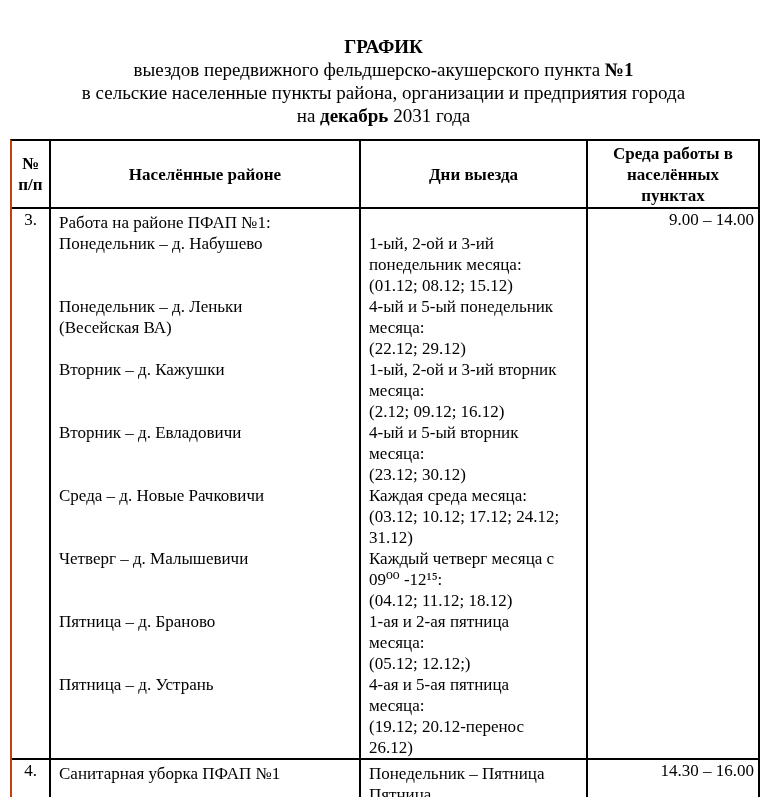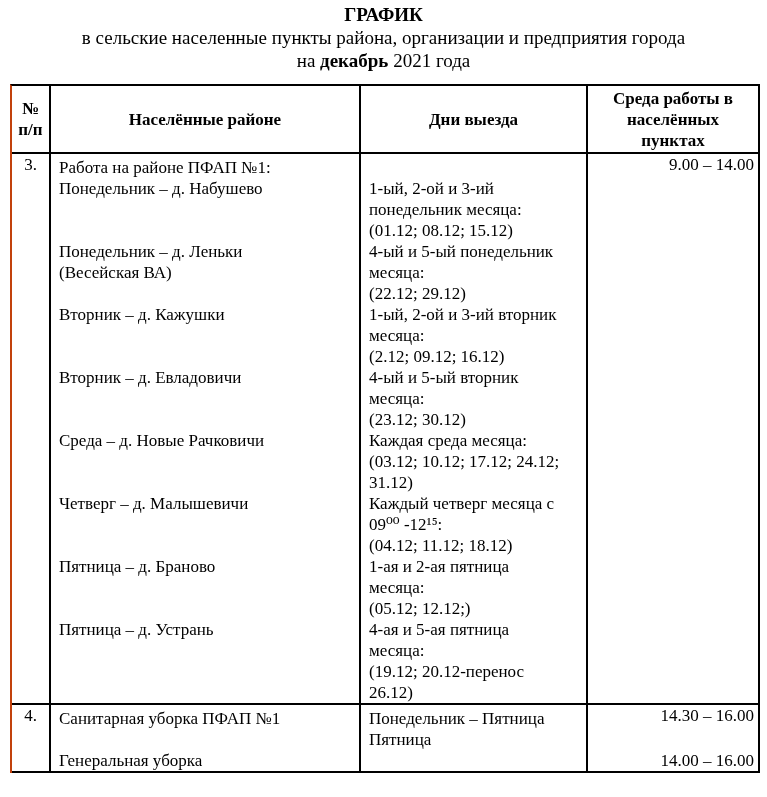--- a/index.html
+++ b/index.html
@@ -15,21 +15,21 @@
     height: 797px;
     overflow: hidden;
     background: #ffffff;
   }
   .title-block {
     padding-top: 3px;
     text-align: center;
     font-size: 19px;
     line-height: 23px;
   }
-  .title-main { font-weight: 700; }
+  .title-main { font-weight: 700; margin-top: 32px; }
   .bold { font-weight: 700; }
   table.schedule {
     margin: 12px 0 0 10px;
     border-collapse: separate;
     border-spacing: 0;
     table-layout: fixed;
     width: 748px;
     border-top: 2px solid #000;
     border-left: 2px solid #c2410c;
   }
@@ -59,22 +59,23 @@
   .pt { padding-top: 3px; }
   .nb { border-bottom: none; margin-top: 12px; }
 </style>
 </head>
 <body>
 
 <div class="page">
 
   <div class="title-block">
     <div class="title-main">ГРАФИК</div>
+    <div><span>выездов передвижного фельдшерско-акушерского пункта </span><span class="bold">№1</span></div>
     <div>в сельские населенные пункты района, организации и предприятия города</div>
-    <div><span>на </span><span class="bold">декабрь</span><span> 2021 года</span></div>
+    <div><span>на </span><span class="bold">декабрь</span><span> 2031 года</span></div>
   </div>
 
   <table class="schedule">
     <colgroup>
       <col style="width:39px">
       <col style="width:310px">
       <col style="width:227px">
       <col style="width:172px">
     </colgroup>
     <thead>

